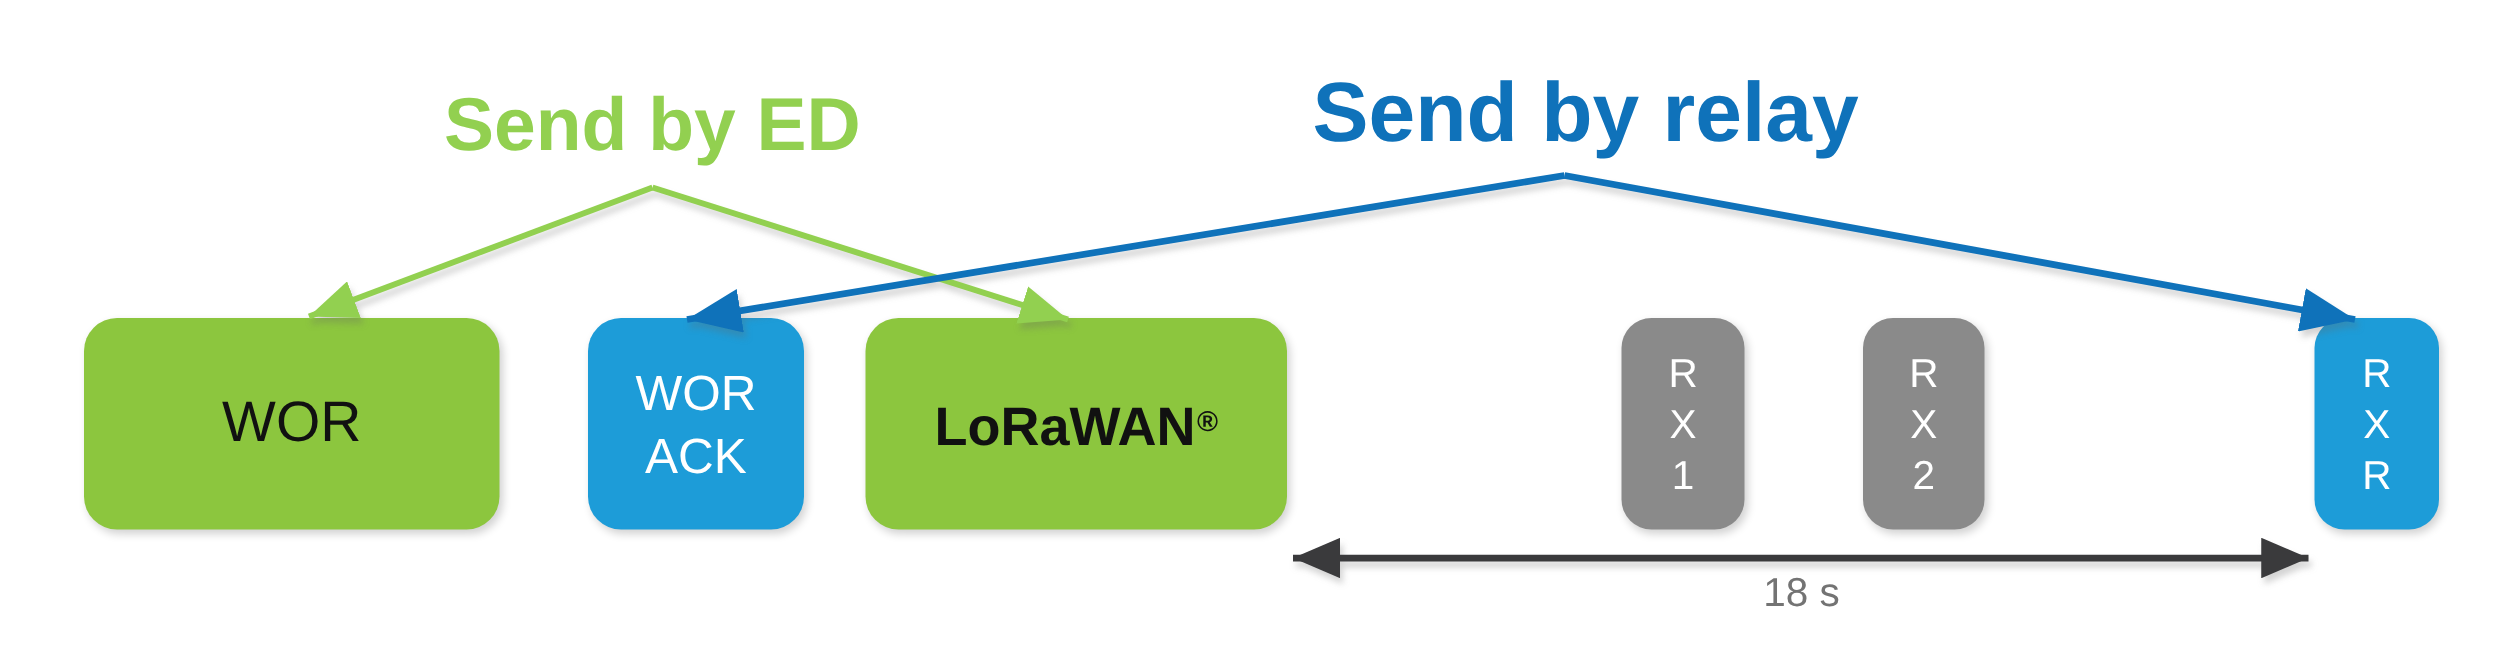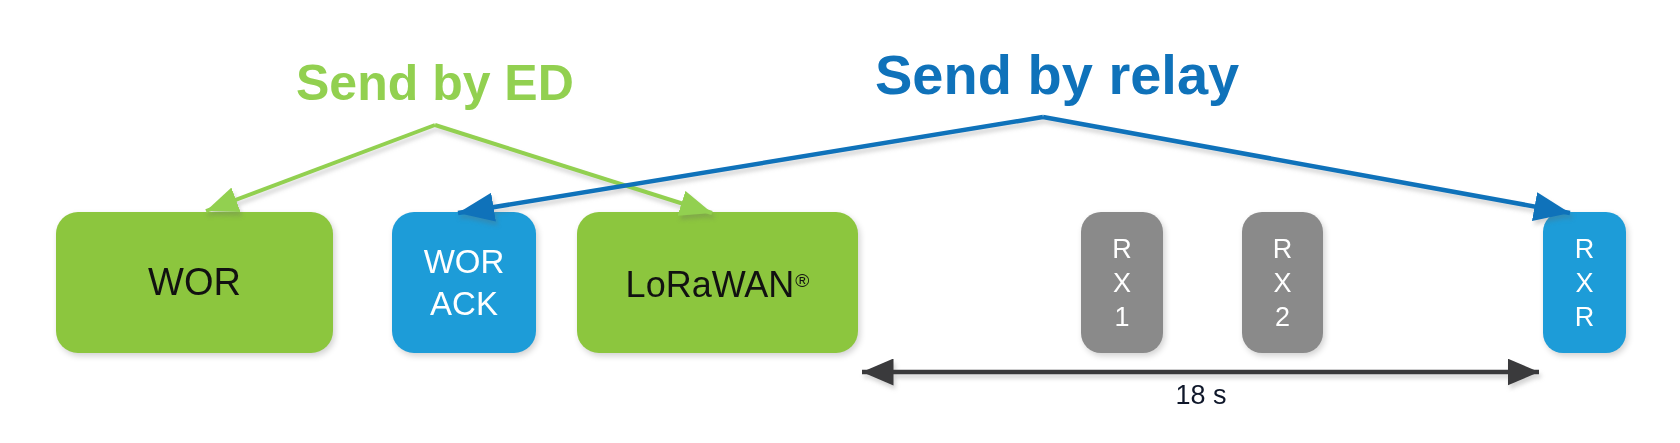--- a/index.html
+++ b/index.html
@@ -41,21 +41,21 @@
     justify-content: center;
     text-align: center;
     box-shadow: 2px 3px 6px rgba(0,0,0,0.18);
     z-index: 1;
   }
   .green-box { background: #8cc63e; color: #111111; }
   .blue-box  { background: #1d9cd8; color: #ffffff; }
   .gray-box  { background: #8a8a8a; color: #ffffff; }
   #wor-box      { left: 56px;   width: 277px; font-size: 38px; }
   #wor-ack-box  { left: 392px;  width: 144px; font-size: 33px; line-height: 42px; }
-  #lorawan-box  { left: 577px;  width: 281px; font-size: 36px; line-height: 45px; }
+  #lorawan-box  { left: 577px;  width: 281px; font-size: 36px; line-height: 45px; font-weight: bold; }
   #rx1-box, #rx2-box, #rxr-box {
     font-size: 27px;
     line-height: 34px;
     border-radius: 20px;
   }
   #rx1-box { left: 1081px; width: 82px; }
   #rx2-box { left: 1242px; width: 81px; }
   #rxr-box { left: 1543px; width: 83px; }
   .pre { white-space: pre-line; }
   sup.reg {
@@ -72,21 +72,21 @@
     pointer-events: none;
     filter: drop-shadow(2px 4px 2px rgba(100,100,100,0.28));
   }
   #duration-label {
     position: absolute;
     left: 1140px;
     top: 380px;
     width: 122px;
     text-align: center;
     font-size: 27px;
-    color: #0f172a;
+    color: #737373;
     z-index: 2;
   }
 </style>
 </head>
 <body>
 
 <div id="canvas">
 
   <div class="title" id="send-by-ed">Send by ED</div>
 

